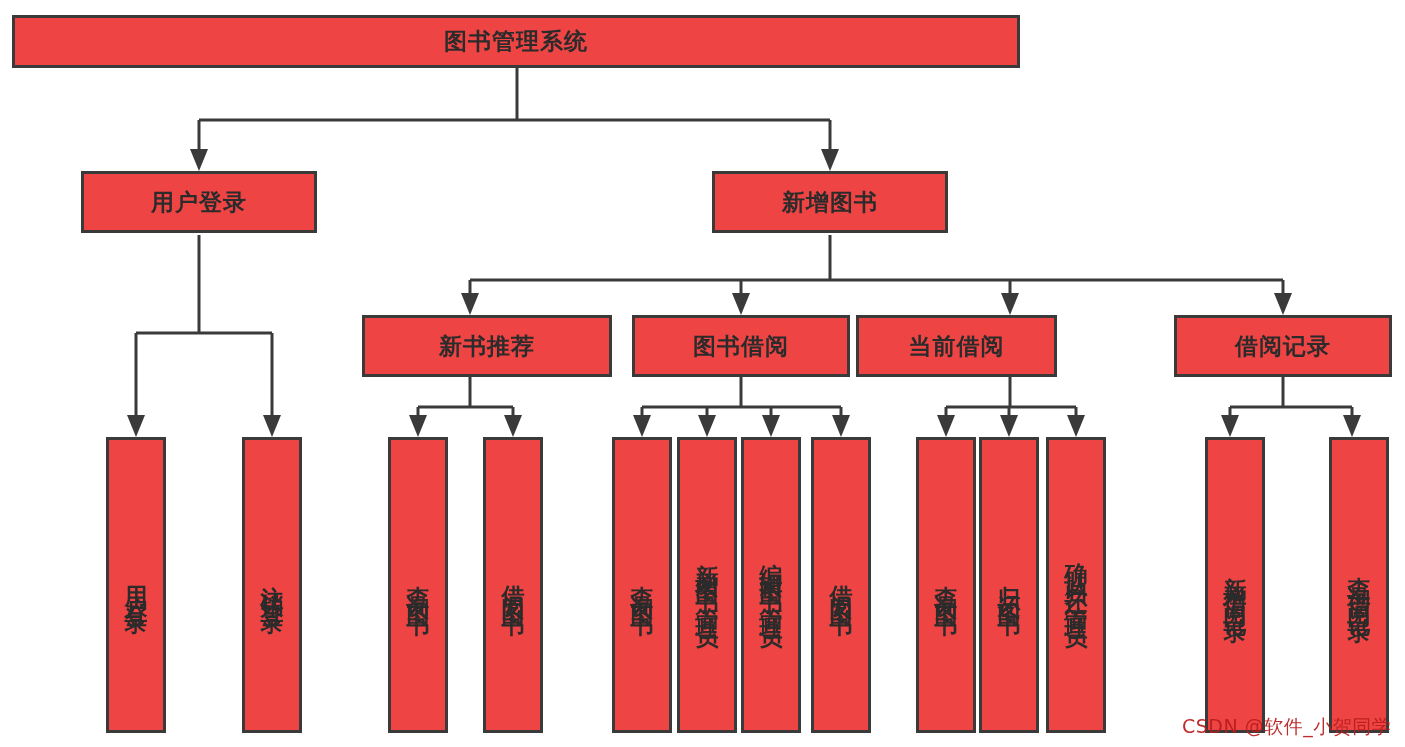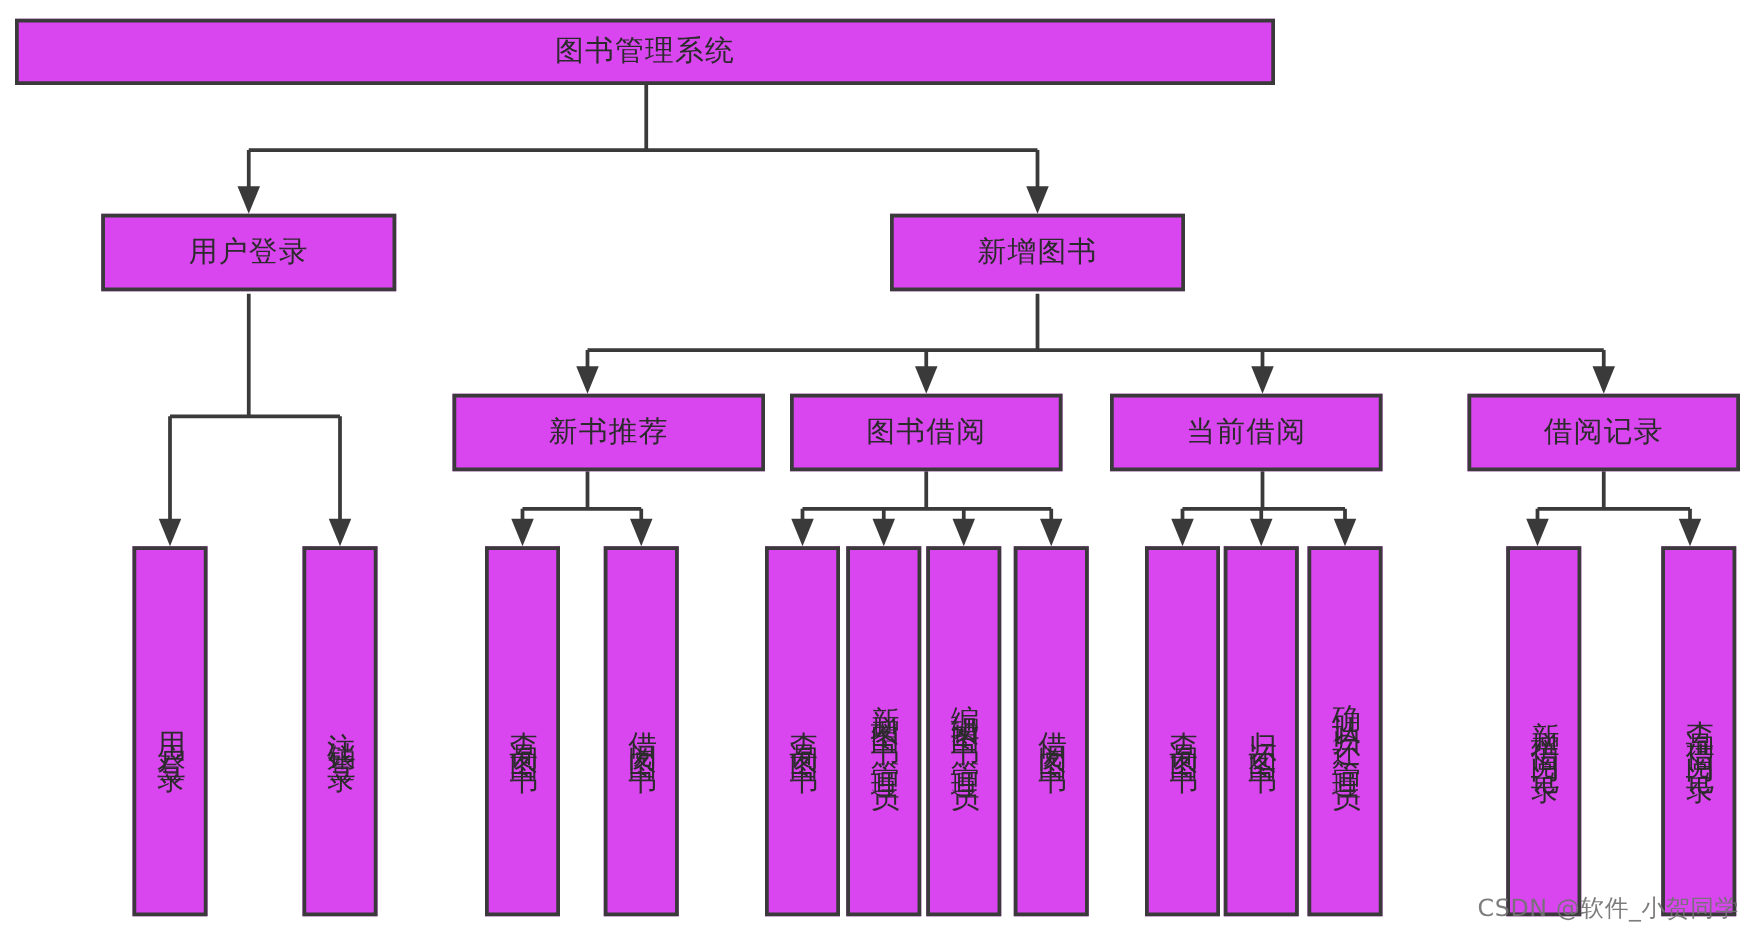--- a/index.html
+++ b/index.html
@@ -13,49 +13,50 @@
   }
   .wires {
     position: absolute;
     left: 0; top: 0;
     width: 1405px; height: 747px;
     z-index: 1;
   }
   .node {
     position: absolute;
     box-sizing: border-box;
-    background: #d946ef;
+    background: #ef4444;
     border: 3px solid #3a3a3a;
     color: #2b2b2b;
     display: flex;
     align-items: center;
     justify-content: center;
     font-size: 23px;
     letter-spacing: 1px;
     z-index: 2;
     text-align: center;
     line-height: 1;
+    font-weight: bold;
   }
   .hnode { height: 62px; }
   .root-node { left: 12px; top: 15px; width: 1008px; height: 53px; }
   .vnode {
     top: 437px;
     width: 60px;
     height: 296px;
     writing-mode: vertical-lr;
     text-orientation: mixed;
     letter-spacing: 9px;
     font-size: 23px;
   }
   .watermark {
     position: absolute;
     left: 1182px;
     top: 714px;
     font-size: 19px;
-    color: #737373;
+    color: #b91c1c;
     opacity: 0.92;
     letter-spacing: 0.5px;
     z-index: 5;
     white-space: nowrap;
   }
 </style>
 </head>
 <body>
 
 <div class="stage">
@@ -129,21 +130,21 @@
     </g>
   </svg>
 
   <div class="node root-node">图书管理系统</div>
 
   <div class="node hnode" style="left:81px; top:171px; width:236px;">用户登录</div>
   <div class="node hnode" style="left:712px; top:171px; width:236px;">新增图书</div>
 
   <div class="node hnode" style="left:362px; top:315px; width:250px;">新书推荐</div>
   <div class="node hnode" style="left:632px; top:315px; width:218px;">图书借阅</div>
-  <div class="node hnode" style="left:888px; top:315px; width:218px;">当前借阅</div>
+  <div class="node hnode" style="left:856px; top:315px; width:201px;">当前借阅</div>
   <div class="node hnode" style="left:1174px; top:315px; width:218px;">借阅记录</div>
 
   <div class="node vnode" style="left:106px;">用户登录</div>
   <div class="node vnode" style="left:242px;">注销登录</div>
 
   <div class="node vnode" style="left:388px;">查询图书</div>
   <div class="node vnode" style="left:483px;">借阅图书</div>
 
   <div class="node vnode" style="left:612px;">查询图书</div>
   <div class="node vnode" style="left:677px;">新增图书（管理员）</div>

